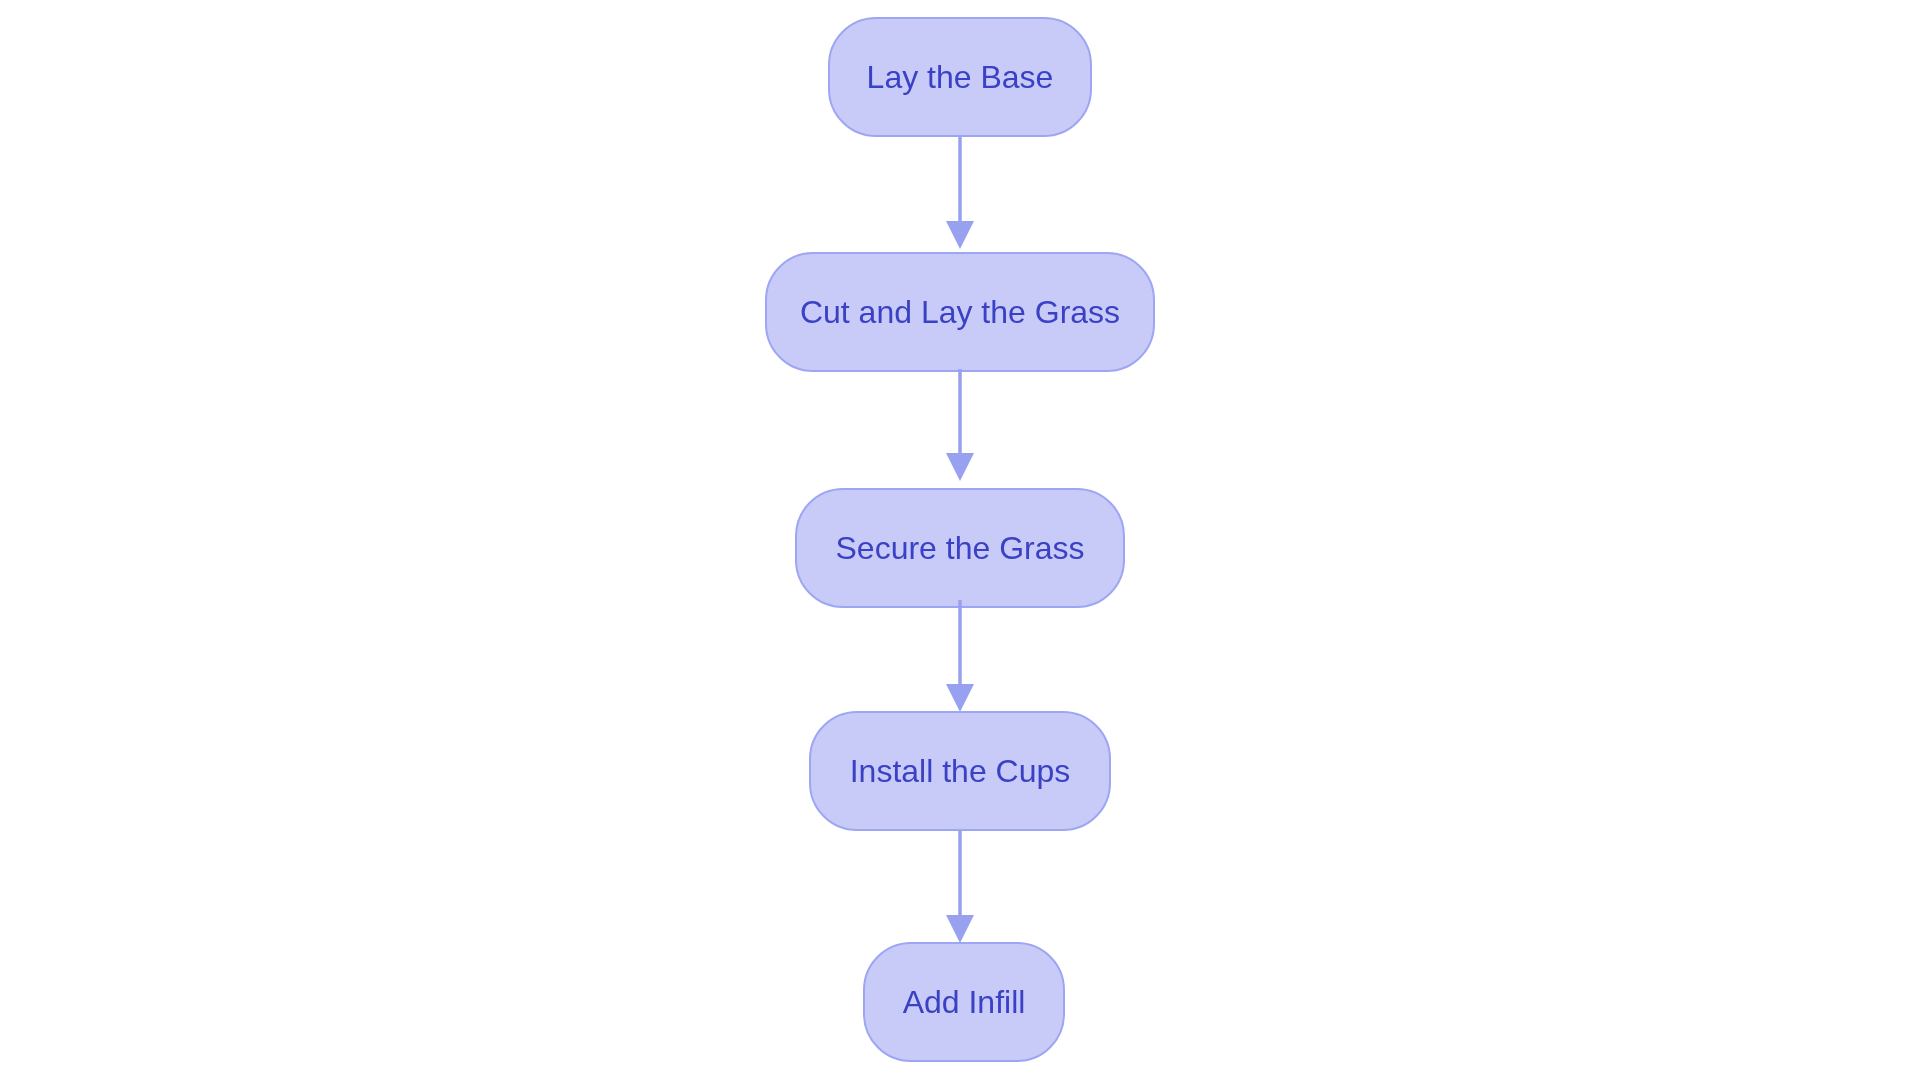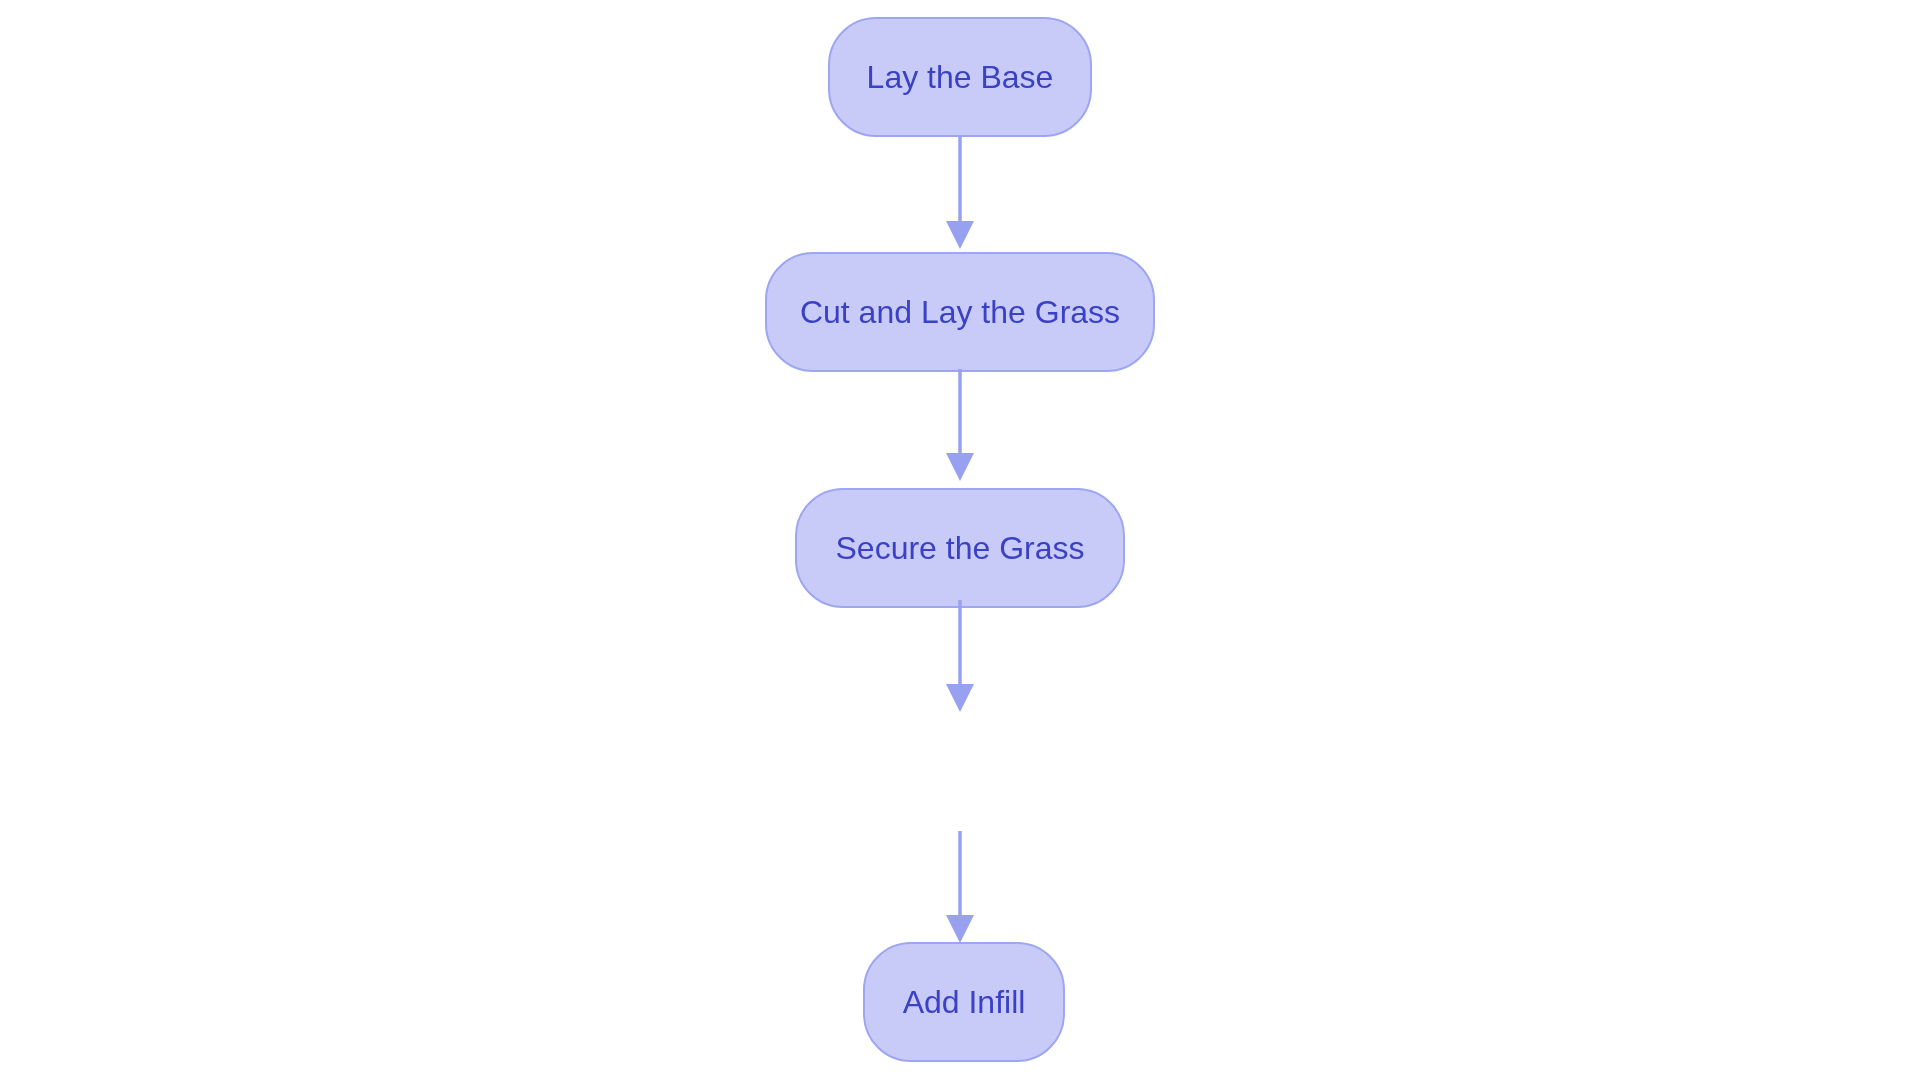--- a/index.html
+++ b/index.html
@@ -74,20 +74,21 @@
     <polygon points="2,84 30,84 16,112"></polygon>
   </svg>
 
   <div class="node" style="left: 795px; top: 480px; width: 330px; margin-top: 8px;">Secure the Grass</div>
 
   <svg class="arrow" style="left: 944px; top: 600px;" viewBox="0 0 32 112" aria-hidden="true">
     <line x1="16" y1="0" x2="16" y2="86"></line>
     <polygon points="2,84 30,84 16,112"></polygon>
   </svg>
 
+  <div class="node" style="left: 809px; top: 711px; width: 302px;">Install the Cups</div>
 
   <svg class="arrow" style="left: 944px; top: 831px;" viewBox="0 0 32 112" aria-hidden="true">
     <line x1="16" y1="0" x2="16" y2="86"></line>
     <polygon points="2,84 30,84 16,112"></polygon>
   </svg>
 
   <div class="node" style="left: 863px; top: 942px; width: 202px;">Add Infill</div>
 
 </div>
 

